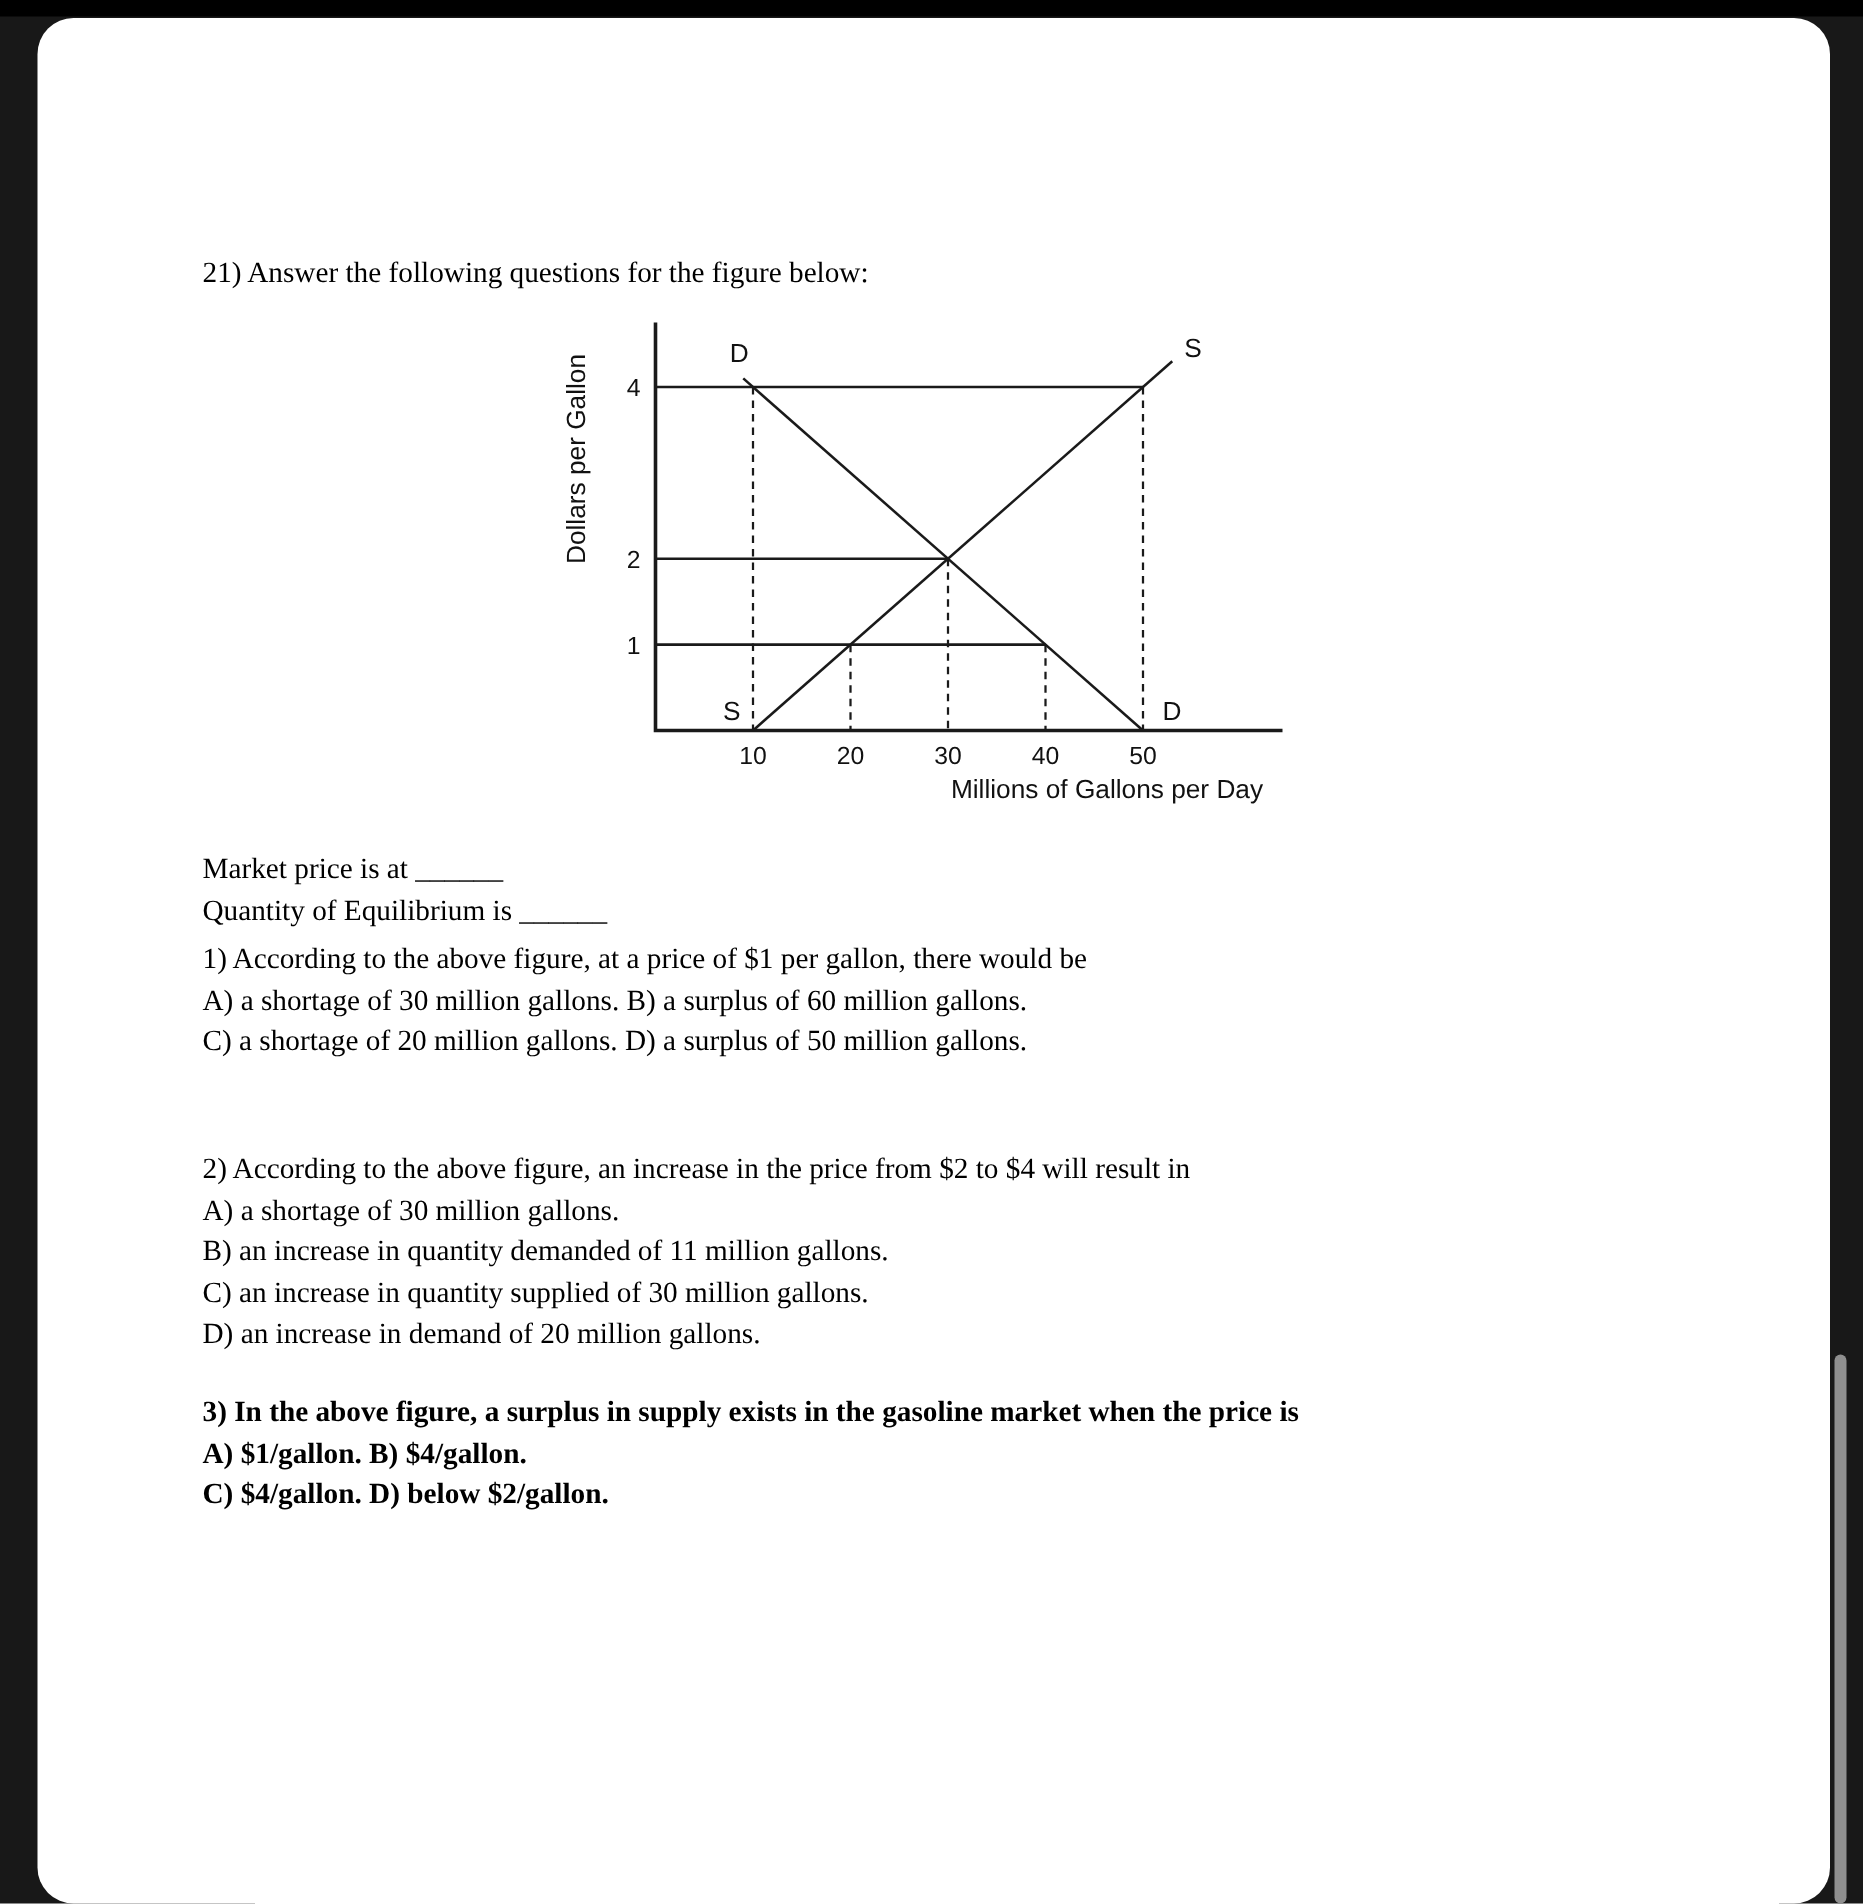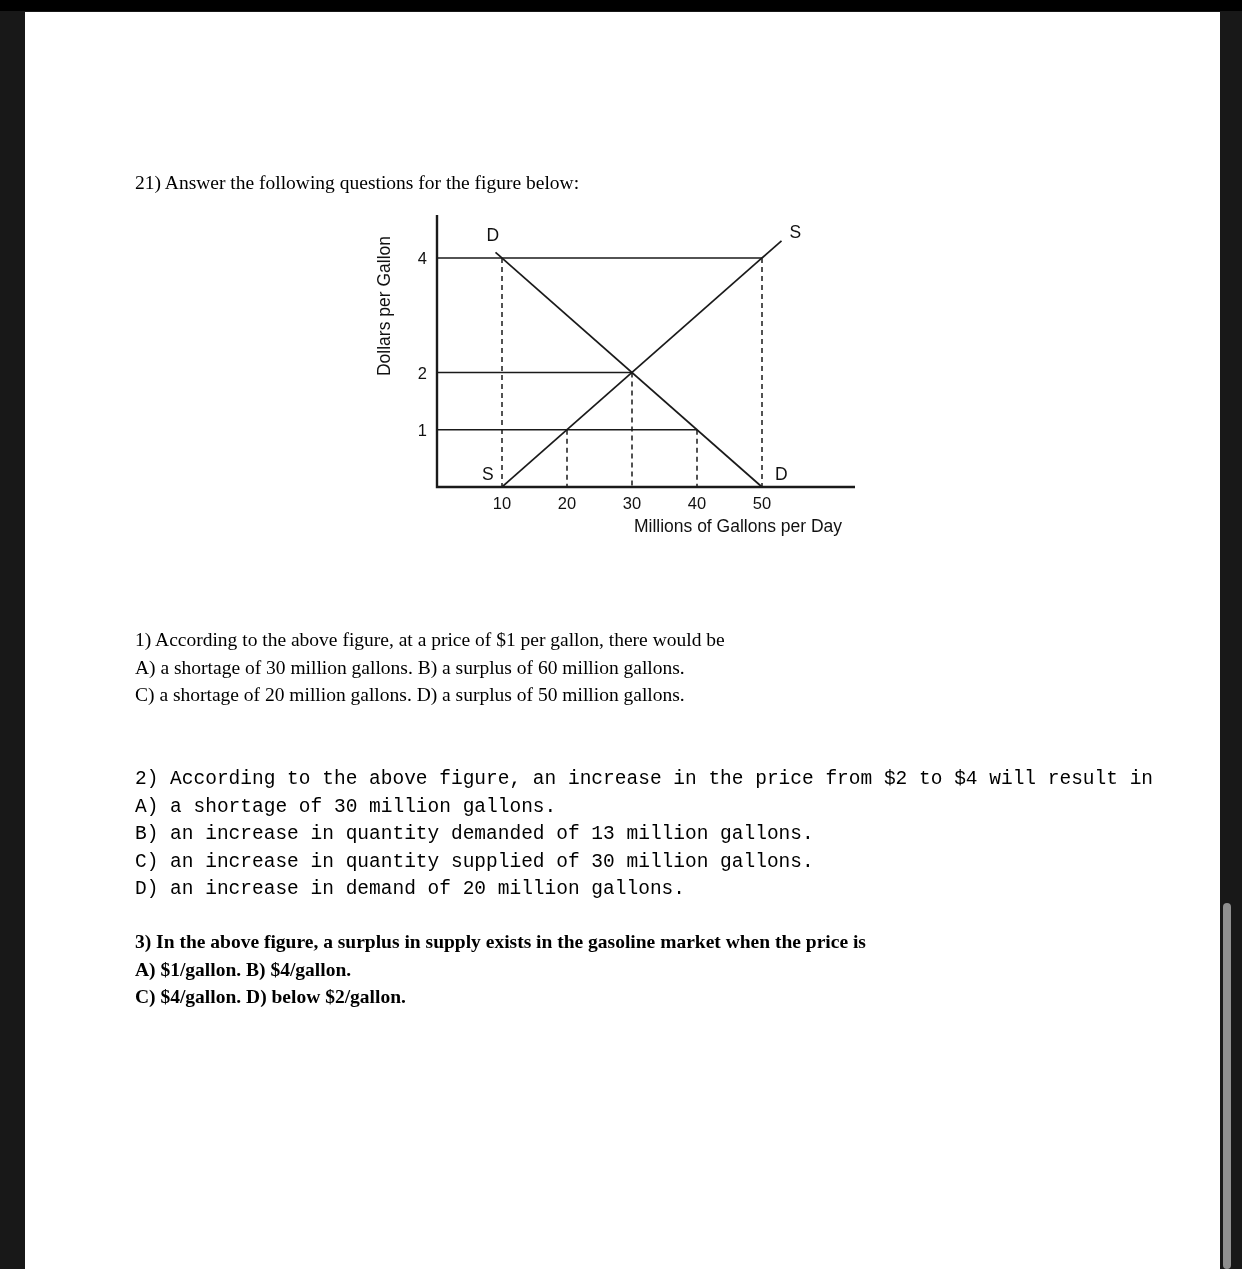--- a/index.html
+++ b/index.html
@@ -11,32 +11,33 @@
     font-family:"Liberation Serif", serif;
   }
   .top-bar {
     position:absolute; left:0; top:0; width:1242px; height:11px;
     background:#000000;
   }
   .page {
     position:absolute; left:25px; top:12px; width:1195px; height:1257px;
     background:#ffffff;
     color:#000000;
+    border-radius:24px;
   }
   .textline, .heading {
     font-size:19.5px;
     color:#000000;
   }
   .heading { position:absolute; left:110px; top:160px; }
   .block { position:absolute; left:110px; }
   .block div { line-height:27.5px; }
   #blanks   { top:554px; }
   #blanks div { line-height:28px; }
   #q1 { top:614px; }
-  #q2 { top:754px;font-family:Liberation Mono, monospace; }
+  #q2 { top:754px; }
   #q3 { top:916px;font-weight:bold; }
   .figure {
     position:absolute; left:330px; top:200px; width:540px; height:345px;
   }
   #chart .ln   { stroke:#1a1a1a; stroke-width:1.7; fill:none; }
   #chart .dash { stroke-dasharray:5 4; stroke-width:1.5; }
   #chart .axis { stroke:#1a1a1a; stroke-width:2.4; fill:none; }
   #chart text  { font-family:"Liberation Sans", sans-serif; fill:#111111; }
   #chart .tick       { font-size:16.5px; }
   #chart .curveLabel { font-size:17.5px; }
@@ -79,31 +80,35 @@
         <text x="147" y="297" class="tick" text-anchor="middle">10</text>
         <text x="212" y="297" class="tick" text-anchor="middle">20</text>
         <text x="277" y="297" class="tick" text-anchor="middle">30</text>
         <text x="342" y="297" class="tick" text-anchor="middle">40</text>
         <text x="407" y="297" class="tick" text-anchor="middle">50</text>
         <text x="383" y="320" class="xlabel" text-anchor="middle">Millions of Gallons per Day</text>
         <text x="35" y="94" class="ylabel" text-anchor="middle" transform="rotate(-90 35 94)">Dollars per Gallon</text>
       </svg>
   </div>
 
+  <div class="block" id="blanks">
+    <div class="textline">Market price is at ______</div>
+    <div class="textline">Quantity of Equilibrium is ______</div>
+  </div>
 
   <div class="block" id="q1">
     <div class="textline">1) According to the above figure, at a price of $1 per gallon, there would be</div>
     <div class="textline">A) a shortage of 30 million gallons. B) a surplus of 60 million gallons.</div>
     <div class="textline">C) a shortage of 20 million gallons. D) a surplus of 50 million gallons.</div>
   </div>
 
   <div class="block" id="q2">
     <div class="textline">2) According to the above figure, an increase in the price from $2 to $4 will result in</div>
     <div class="textline">A) a shortage of 30 million gallons.</div>
-    <div class="textline">B) an increase in quantity demanded of 13 million gallons.</div>
+    <div class="textline">B) an increase in quantity demanded of 11 million gallons.</div>
     <div class="textline">C) an increase in quantity supplied of 30 million gallons.</div>
     <div class="textline">D) an increase in demand of 20 million gallons.</div>
   </div>
 
   <div class="block" id="q3">
     <div class="textline">3) In the above figure, a surplus in supply exists in the gasoline market when the price is</div>
     <div class="textline">A) $1/gallon. B) $4/gallon.</div>
     <div class="textline">C) $4/gallon. D) below $2/gallon.</div>
   </div>
 

